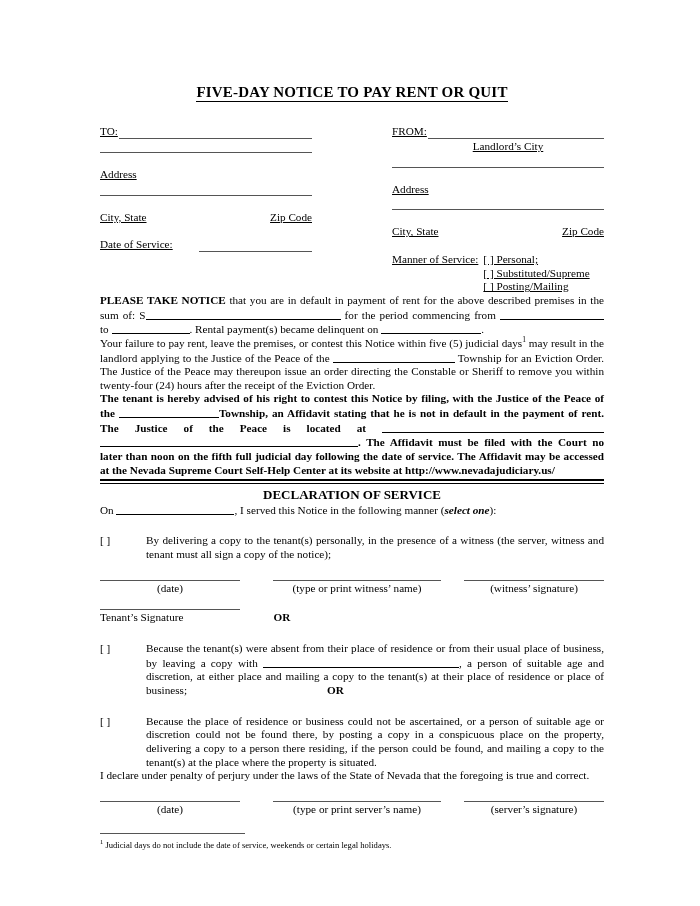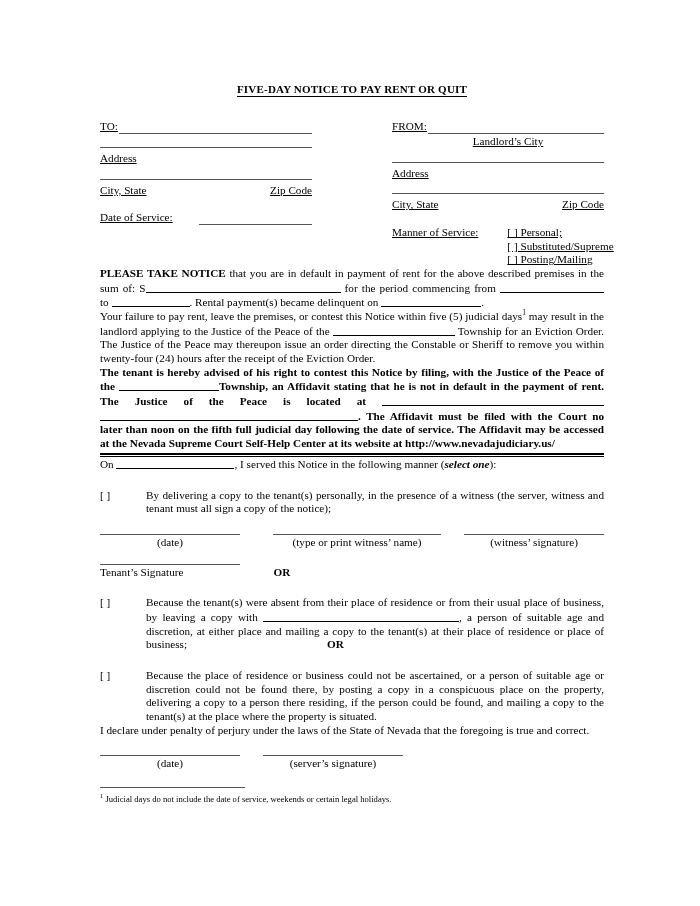--- a/index.html
+++ b/index.html
@@ -21,21 +21,21 @@
     position: absolute;
     left: 100px;
     top: 0;
     width: 504px;
   }
 
   
   .doc-title {
     text-align: center;
     font-weight: bold;
-    font-size: 11px;
+    font-size: 15px;
     letter-spacing: .2px;
     margin-top: 83px;
   }
   .doc-title span {
     border-bottom: 1.4px solid #000;
     padding-bottom: 1px;
   }
 
   
   .party-grid {
@@ -63,38 +63,38 @@
     text-align: center;
     margin-top: 1px;
     padding-left: 20px;
   }
   .underline-block {
     border-bottom: 1px solid #555;
     height: 0;
     margin-top: 13px;
   }
   .below-line {
-    margin-top: 4px;
+    margin-top: 15px;
     display: flex;
     justify-content: space-between;
   }
   .below-line.single { display: block; }
   .svc-row {
     display: flex;
     margin-top: 14px;
     align-items: flex-end;
   }
   .svc-label { flex: none; }
   .svc-rule {
     border-bottom: 1px solid #555;
     height: 11px;
     width: 118px;
     margin-left: 26px;
   }
-  .manner-wrap { margin-top: 14px; display: flex; gap: 24px; }
+  .manner-wrap { margin-top: 14px; display: flex; }
   .manner-label { flex: none; }
   .manner-opts { margin-left: 5px; }
   .manner-opts div { white-space: nowrap; }
 
   
   p.body-par {
     margin: 0;
     text-align: justify;
   }
   .par-notice { margin-top: 22px; }
@@ -273,20 +273,21 @@
   </div>
 
   <p class="body-par par-notice"><b>PLEASE TAKE NOTICE</b><span> that you are in default in payment of rent for the above described premises in the sum of: S</span><span class="blank b-sum"></span><span> for the period commencing from </span><span class="blank b-from"></span><span> to </span><span class="blank b-to"></span><span>.  Rental payment(s) became delinquent on </span><span class="blank b-delq"></span><span>.</span></p>
 
   <p class="body-par par-failure"><span>Your failure to pay rent, leave the premises, or contest this Notice within five (5) judicial days</span><sup>1</sup><span> may result in the landlord applying to the Justice of the Peace of the </span><span class="blank b-town"></span><span> Township for an Eviction Order. The Justice of the Peace may thereupon issue an order directing the Constable or Sheriff to remove you within twenty-four (24) hours after the receipt of the Eviction Order.</span></p>
 
   <p class="body-par par-contest"><span>The tenant is hereby advised of his right to contest this Notice by filing, with the Justice of the Peace of the </span><span class="blank b-town2"></span><span>Township, an Affidavit stating that he is not in default in the payment of rent.  The Justice of the Peace is located at </span><span class="blank b-loc"></span><span class="blank b-loc2"></span><span>. The Affidavit must be filed with the Court no later than noon on the fifth full judicial day following the date of service.  The Affidavit may be accessed at the Nevada Supreme Court Self-Help Center at its website at http://www.nevadajudiciary.us/</span></p>
 
   <div class="thick-rule"></div>
 
+  <div class="section-head">DECLARATION OF SERVICE</div>
 
   <p class="body-par par-on"><span>On </span><span class="blank b-on"></span><span>, I served this Notice in the following manner (</span><i><b>select one</b></i><span>):</span></p>
 
   <div class="check-item">
     <span class="check-box">[ ]</span>
     <span class="check-text">By delivering a copy to the tenant(s) personally, in the presence of a witness (the server, witness and tenant must all sign a copy of the notice);</span>
   </div>
 
   <div class="sig-row">
     <div class="sig-cell c1">
@@ -319,20 +320,24 @@
     <span class="check-text">Because the place of residence or business could not be ascertained, or a person of suitable age or discretion could not be found there, by posting a copy in a conspicuous place on the property, delivering a copy to a person there residing, if the person could be found, and mailing a copy to the tenant(s) at the place where the property is situated.</span>
   </div>
 
   <p class="body-par par-perjury">I declare under penalty of perjury under the laws of the State of Nevada that the foregoing is true and correct.</p>
 
   <div class="sig-row">
     <div class="sig-cell c1">
       <div class="sig-line"></div>
       <div class="sig-cap">(date)</div>
     </div>
+    <div class="sig-cell c2">
+      <div class="sig-line"></div>
+      <div class="sig-cap">(type or print server’s name)</div>
+    </div>
     <div class="sig-cell c3">
       <div class="sig-line"></div>
       <div class="sig-cap">(server’s signature)</div>
     </div>
   </div>
 
   <div class="fn-rule"></div>
   <div class="footnote"><sup>1</sup><span> Judicial days do not include the date of service, weekends or certain legal holidays.</span></div>
 
 </div>

